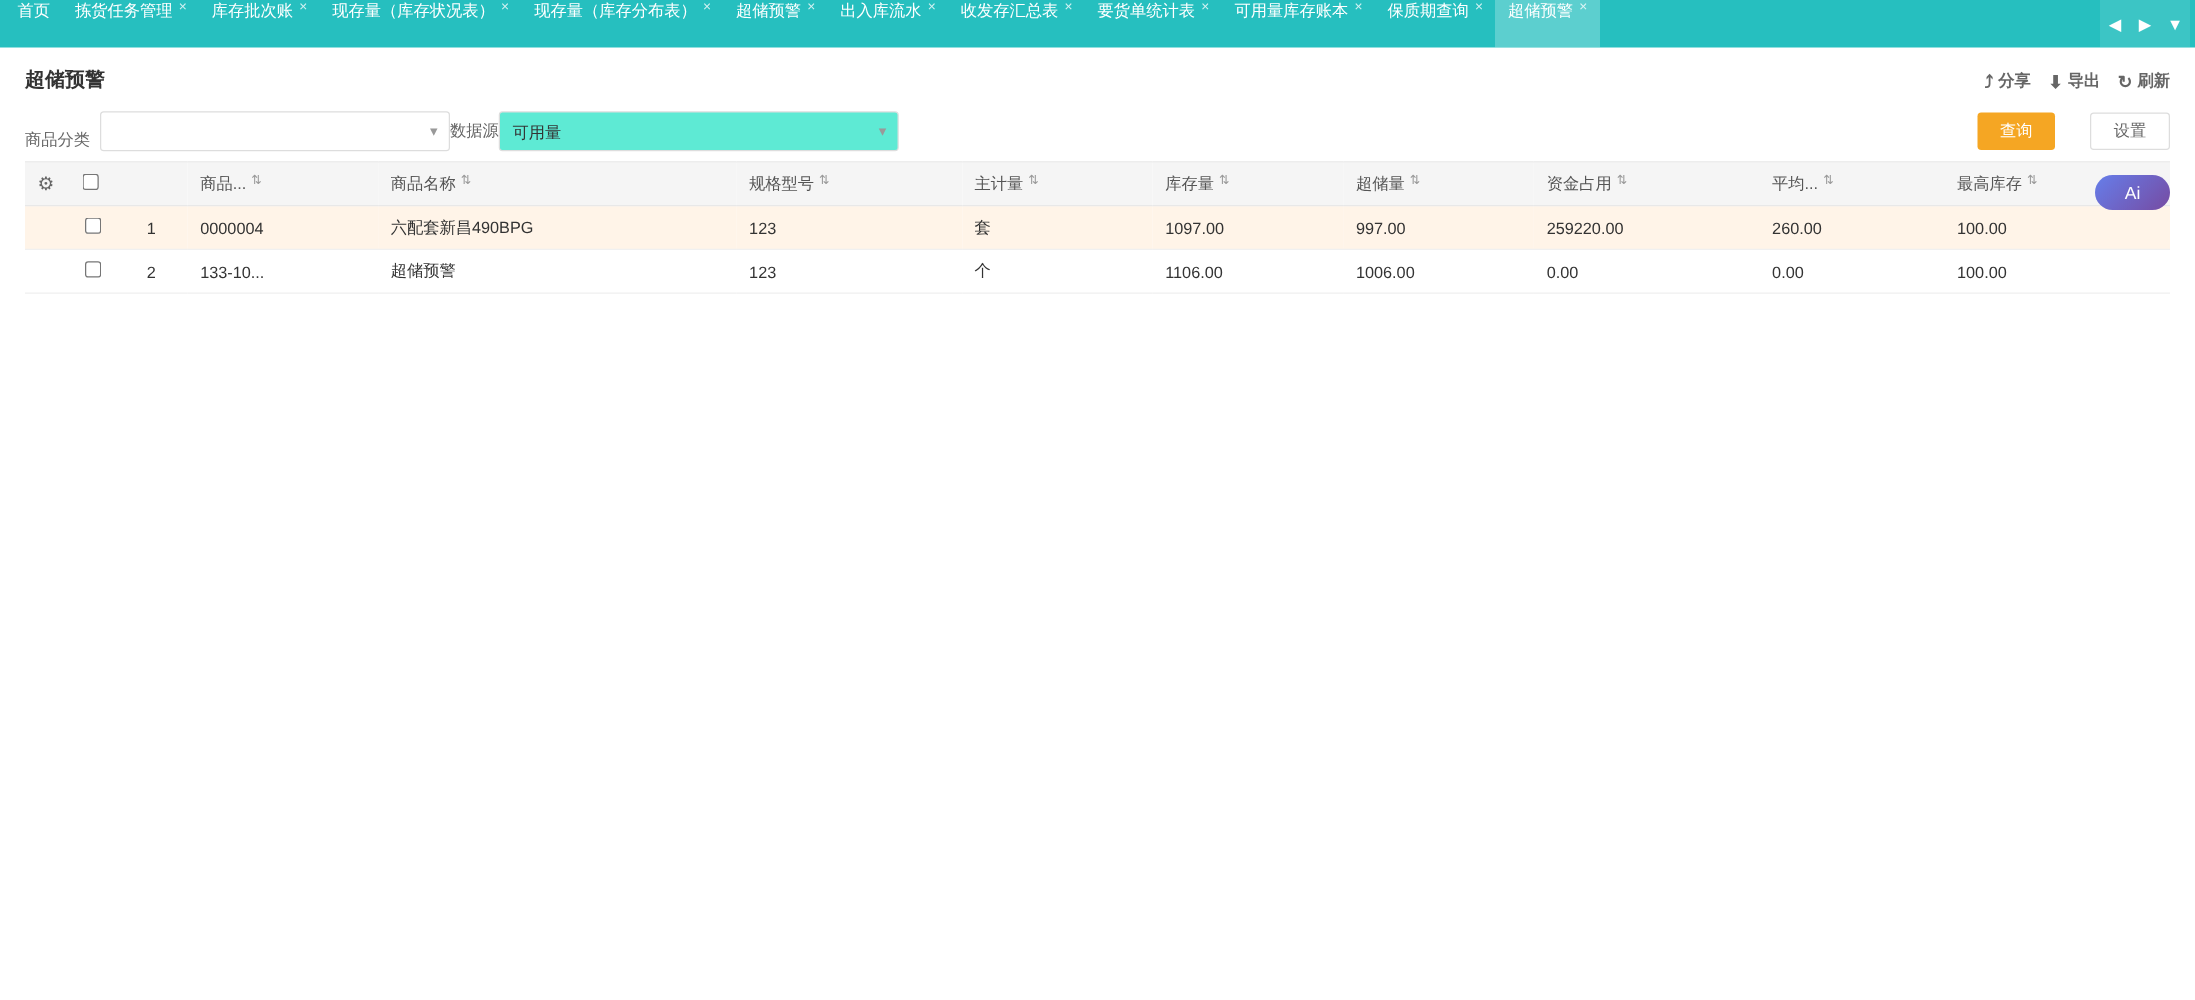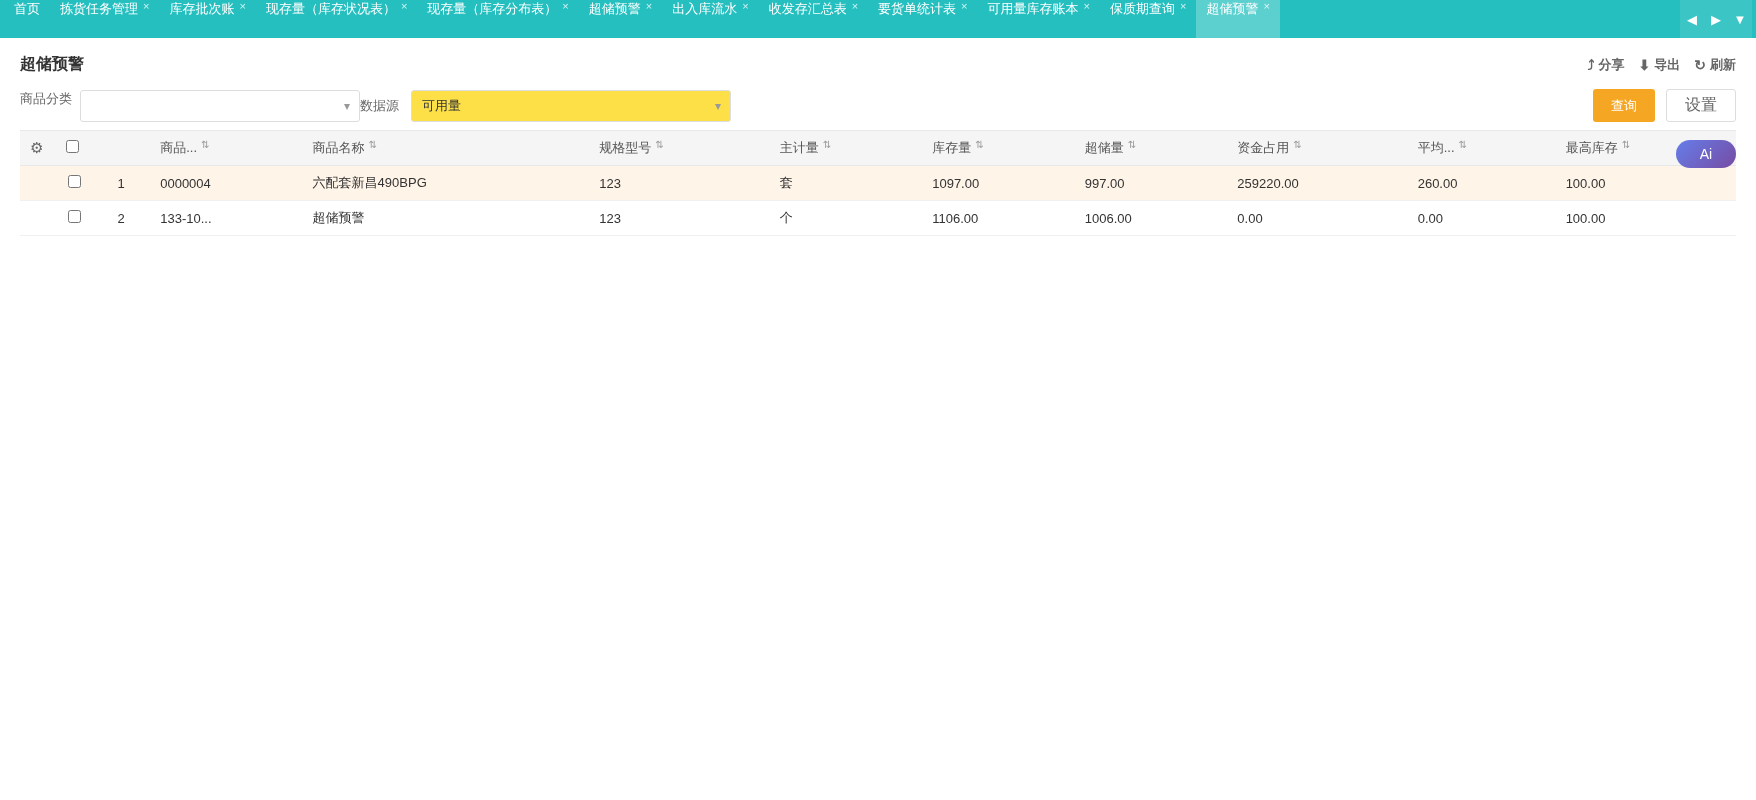--- a/index.html
+++ b/index.html
@@ -68,21 +68,21 @@
     .page-action-btn {
       display: flex;
       align-items: center;
       gap: 4px;
       color: #666;
       cursor: pointer;
       font-size: 13px;
     }
     .filter-item {
       display: flex;
-      align-items: flex-start;
+      align-items: flex-end;
       gap: 8px;
     }
     .filter-label {
       color: #666;
       white-space: nowrap;
       font-size: 13px;
     }
     .filter-select {
       width: 280px;
       height: 32px;
@@ -106,36 +106,36 @@
       right: 10px;
       top: 50%;
       transform: translateY(-50%);
       color: #999;
       pointer-events: none;
       font-size: 12px;
     }
     .datasource-wrapper {
       display: flex;
       align-items: center;
-      gap: 12px;
+      gap: 0;
     }
     .datasource-label { color: #666; font-size: 13px; }
     .datasource-value-wrapper {
       position: relative;
       display: inline-block;
     }
     .datasource-select {
       width: 320px;
       height: 32px;
       border: 1px solid #ddd;
       border-radius: 3px;
       padding: 0 30px 0 10px;
       font-size: 13px;
       color: #333;
-      background: #fde047;
+      background: #5eead4;
       appearance: none;
       cursor: pointer;
     }
     .datasource-value-wrapper::after {
       content: '▾';
       position: absolute;
       right: 10px;
       top: 50%;
       transform: translateY(-50%);
       color: #999;
@@ -152,34 +152,34 @@
       font-size: 13px;
       cursor: pointer;
       margin-left: auto;
     }
     .btn-settings {
       background: #fff;
       color: #666;
       border: 1px solid #ddd;
       border-radius: 3px;
       padding: 5px 18px;
-      font-size: 16px;
+      font-size: 13px;
       cursor: pointer;
       margin-left: 8px;
     }
 
     .filter-row {
       display: flex;
       align-items: center;
       margin-bottom: 8px;
     }
     .filter-right-btns {
       margin-left: auto;
       display: flex;
-      gap: 3px;
+      gap: 20px;
     }
 
     
     .data-table {
       width: 100%;
       border-collapse: collapse;
       margin-top: 4px;
     }
     .data-table th {
       background: #f5f5f5;

